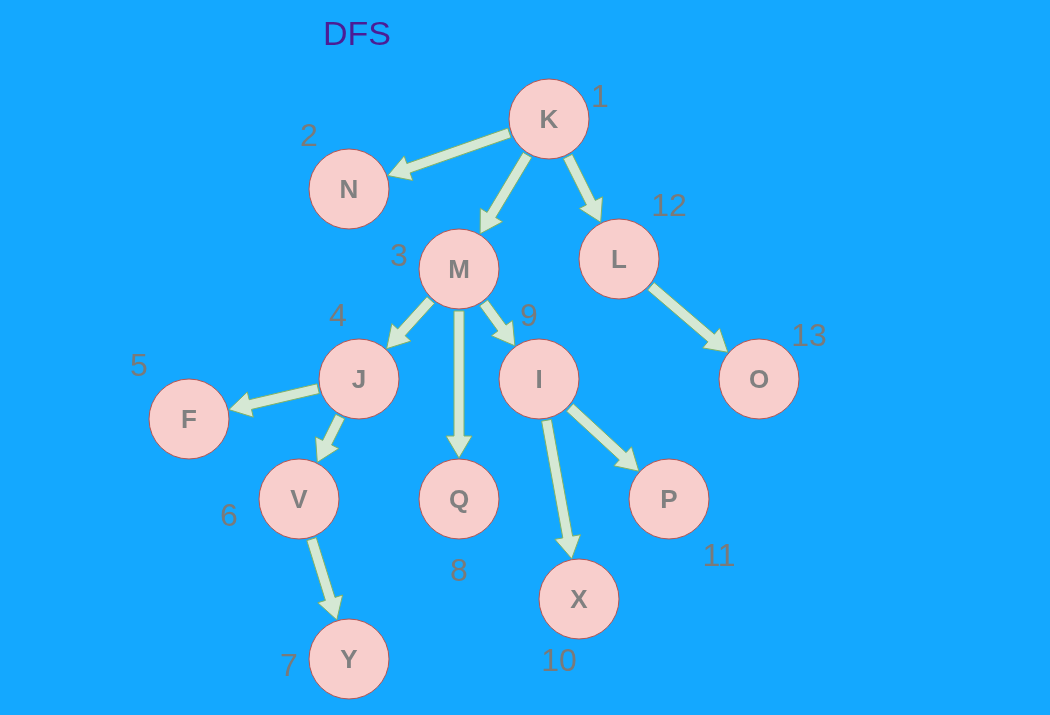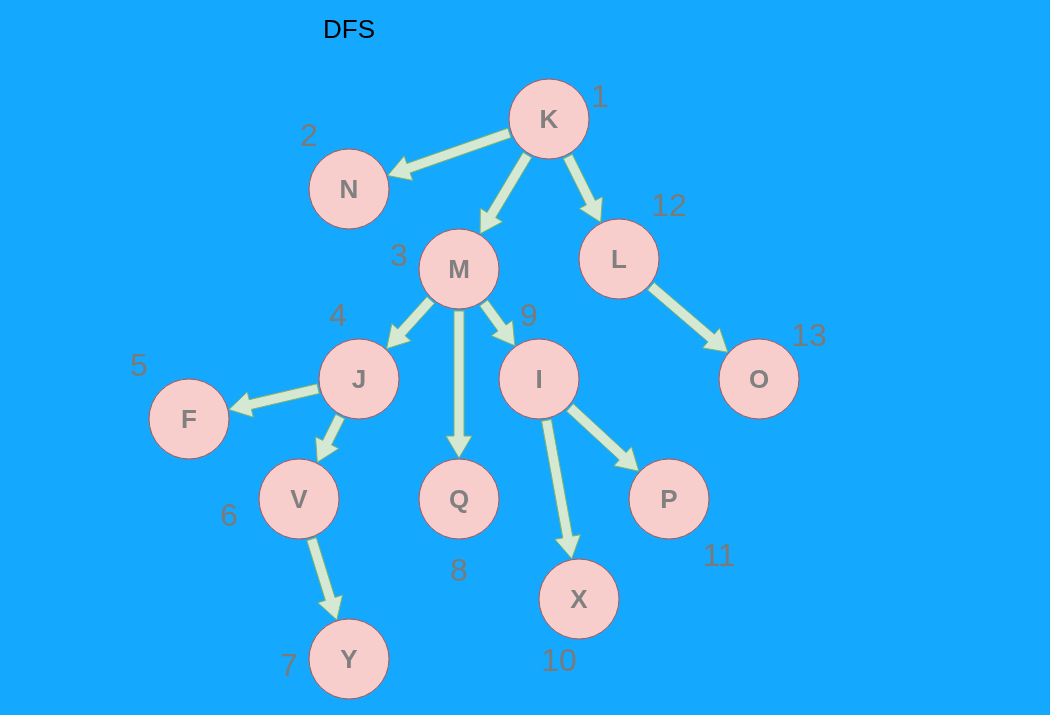--- a/index.html
+++ b/index.html
@@ -1,17 +1,17 @@
 <!DOCTYPE html>
 <html><head>
 <meta charset="utf-8">
 <style>
   html,body{margin:0;padding:0;}
   body{width:1050px;height:715px;background:#14a8ff;position:relative;overflow:hidden;font-family:"Liberation Sans",sans-serif;}
-  #title{position:absolute;left:323px;top:14px;font-size:26px;color:#000000;}
+  #title{position:absolute;left:323px;top:14px;font-size:34px;color:#4c1d95;}
   svg{position:absolute;left:0;top:0;}
   .node-label{font-family:"Liberation Sans",sans-serif;font-weight:bold;font-size:26px;fill:#808080;}
   .order-label{font-family:"Liberation Sans",sans-serif;font-size:32px;fill:#7a7a7a;}
 </style>
 </head>
 <body style="background: rgb(20, 168, 255);">
 
 <div id="title">DFS</div>
 <svg id="graph" width="1050" height="715" xmlns="http://www.w3.org/2000/svg">
   <g id="edges">

